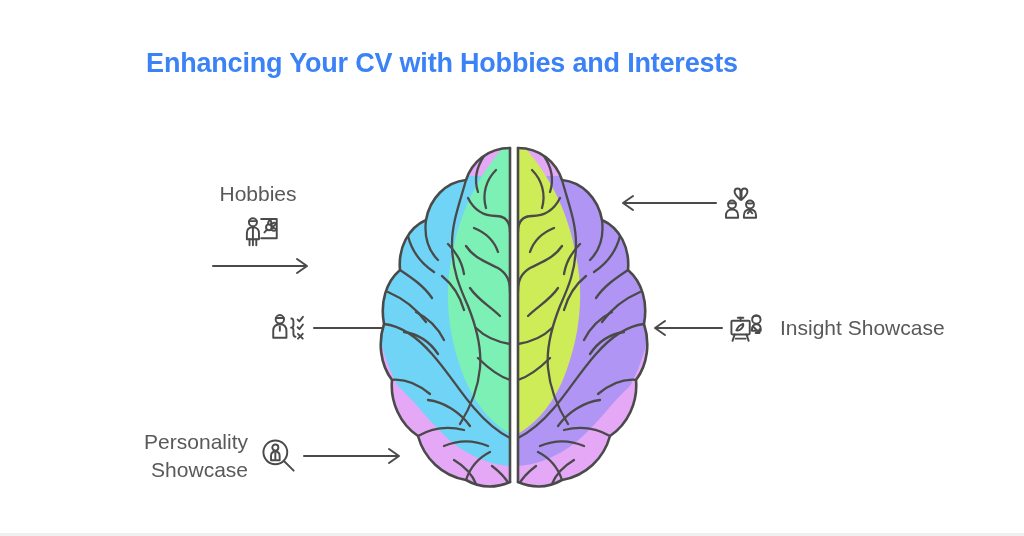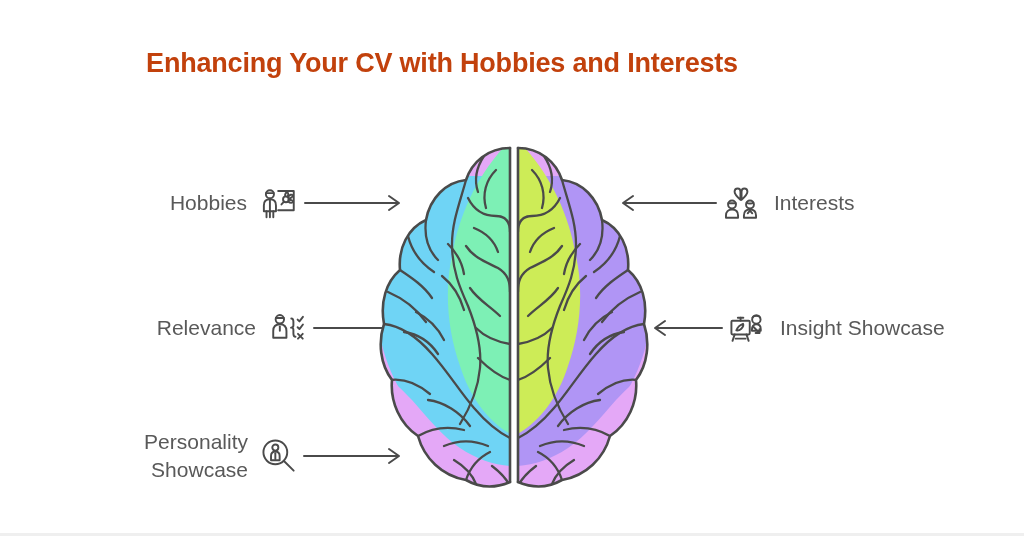--- a/index.html
+++ b/index.html
@@ -23,21 +23,21 @@
     border-bottom: 3px solid #efefef;
   }
   #page-title {
     position: absolute;
     top: 48px;
     left: 0;
     width: 884px;
     text-align: center;
     font-size: 27px;
     font-weight: bold;
-    color: #c2410c;
+    color: #3b82f6;
     letter-spacing: -0.2px;
   }
 
   
   .row {
     position: absolute;
     display: flex;
     align-items: center;
   }
   .row.left {
@@ -69,21 +69,21 @@
 
   .connector {
     flex: 0 0 auto;
     height: 24px;
     display: flex;
     align-items: center;
   }
   .connector svg { display: block; }
 
   
-  #row-hobbies   { left: 118px; top: 180px;  width: 290px; }
+  #row-hobbies   { left: 118px; top: 180px;  width: 290px; flex-direction: column; }
   #row-relevance { left: 108px; top: 305px;  width: 300px; }
   #row-personality { left: 96px; top: 428px; width: 312px; }
 
   #row-interests { left: 618px; top: 180px;  width: 300px; }
   #row-skills    { left: 650px; top: 305px;  width: 330px; }
 
   #row-hobbies .node-label   { margin-right: 10px; }
   #row-relevance .node-label { margin-right: 10px; }
   #row-personality .node-label { margin-right: 8px; }
   #row-interests .node-label { margin-left: 10px; }
@@ -132,21 +132,20 @@
     </span>
     <span class="connector">
       <svg width="105" height="22" viewBox="0 0 105 22">
         <line x1="2" y1="11" x2="95" y2="11" stroke="#4a4a4a" stroke-width="2" stroke-linecap="round"></line>
         <polyline points="86,4 96,11 86,18" fill="none" stroke="#4a4a4a" stroke-width="2" stroke-linecap="round" stroke-linejoin="round"></polyline>
       </svg>
     </span>
   </div>
 
   <div class="row left" id="row-relevance">
-    <span class="node-label">Relevance</span>
     <span class="node-icon">
       <svg width="44" height="44" viewBox="0 0 48 48" fill="none" stroke="#4a4a4a" stroke-width="2.1" stroke-linecap="round" stroke-linejoin="round">
 
         <circle cx="14" cy="14.5" r="4.6"></circle>
         <path d="M9.7 13 H18.3"></path>
 
         <path d="M14 20 C9.2 20 6.8 23 6.8 27.4 V34.6 H21.2 V27.4 C21.2 23 18.8 20 14 20 Z"></path>
         <path d="M14 22.4 V27"></path>
 
         <path d="M26.5 13.6 C28.8 13.6 28.8 15.6 28.8 17.2 V21.4 C28.8 23 27.4 23.6 26.2 23.6 C27.4 23.6 28.8 24.2 28.8 25.8 V30 C28.8 31.6 28.8 33.6 31.1 33.6"></path>
@@ -205,21 +204,20 @@
         <circle cx="14.2" cy="25.6" r="4.3"></circle>
         <path d="M10.2 24.3 H18.2"></path>
         <path d="M14.2 31 C9.9 31 7.6 33.6 7.6 37.6 V40 H20.8 V37.6 C20.8 33.6 18.5 31 14.2 31 Z"></path>
 
         <circle cx="33.8" cy="25.6" r="4.3"></circle>
         <path d="M30.4 23.4 C31.4 25 36.2 25 37.2 23.4"></path>
         <path d="M33.8 31 C29.5 31 27.2 33.6 27.2 37.6 V40 H40.4 V37.6 C40.4 33.6 38.1 31 33.8 31 Z"></path>
         <path d="M31.3 35.2 L33.8 32.2 L36.3 35.2"></path>
       </svg>
     </span>
-    <span class="node-label">Interests</span>
   </div>
 
   <div class="row right" id="row-skills">
     <span class="connector">
       <svg width="74" height="22" viewBox="0 0 74 22">
         <line x1="72" y1="11" x2="6" y2="11" stroke="#4a4a4a" stroke-width="2" stroke-linecap="round"></line>
         <polyline points="15,4 5,11 15,18" fill="none" stroke="#4a4a4a" stroke-width="2" stroke-linecap="round" stroke-linejoin="round"></polyline>
       </svg>
     </span>
     <span class="node-icon">

